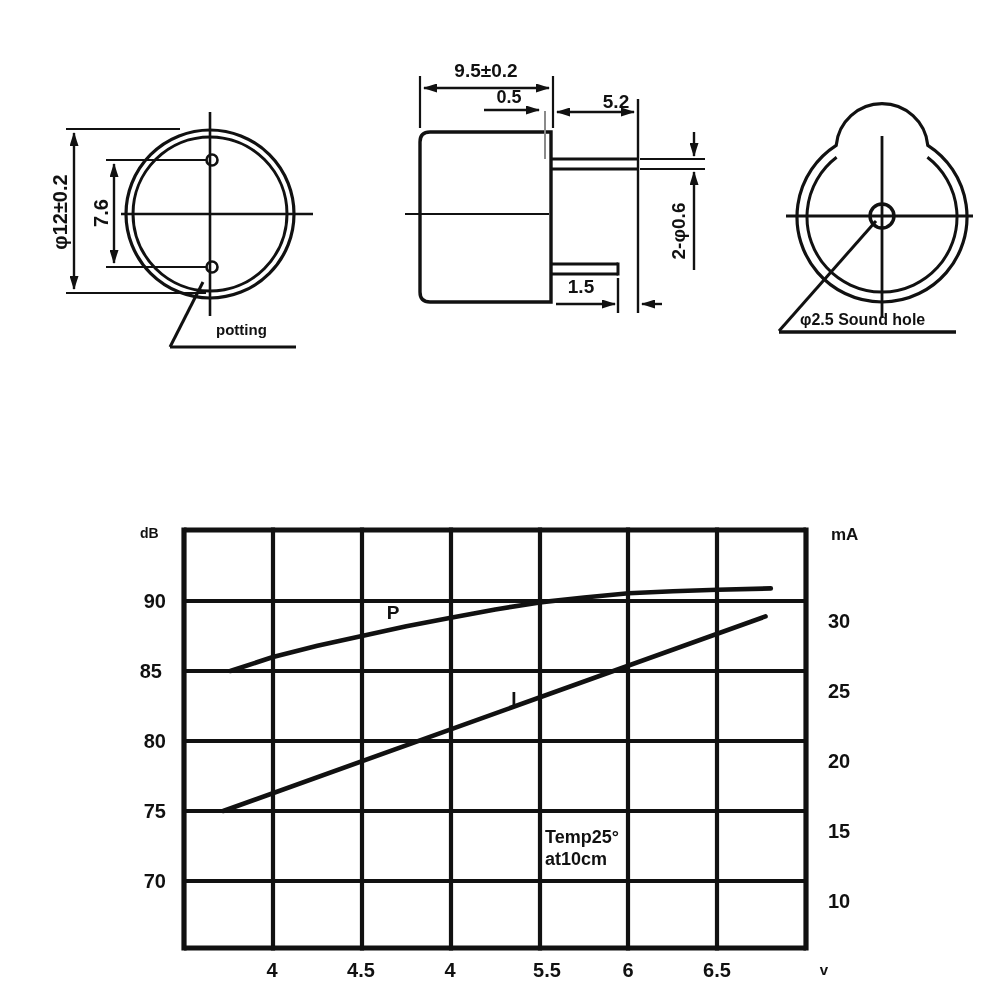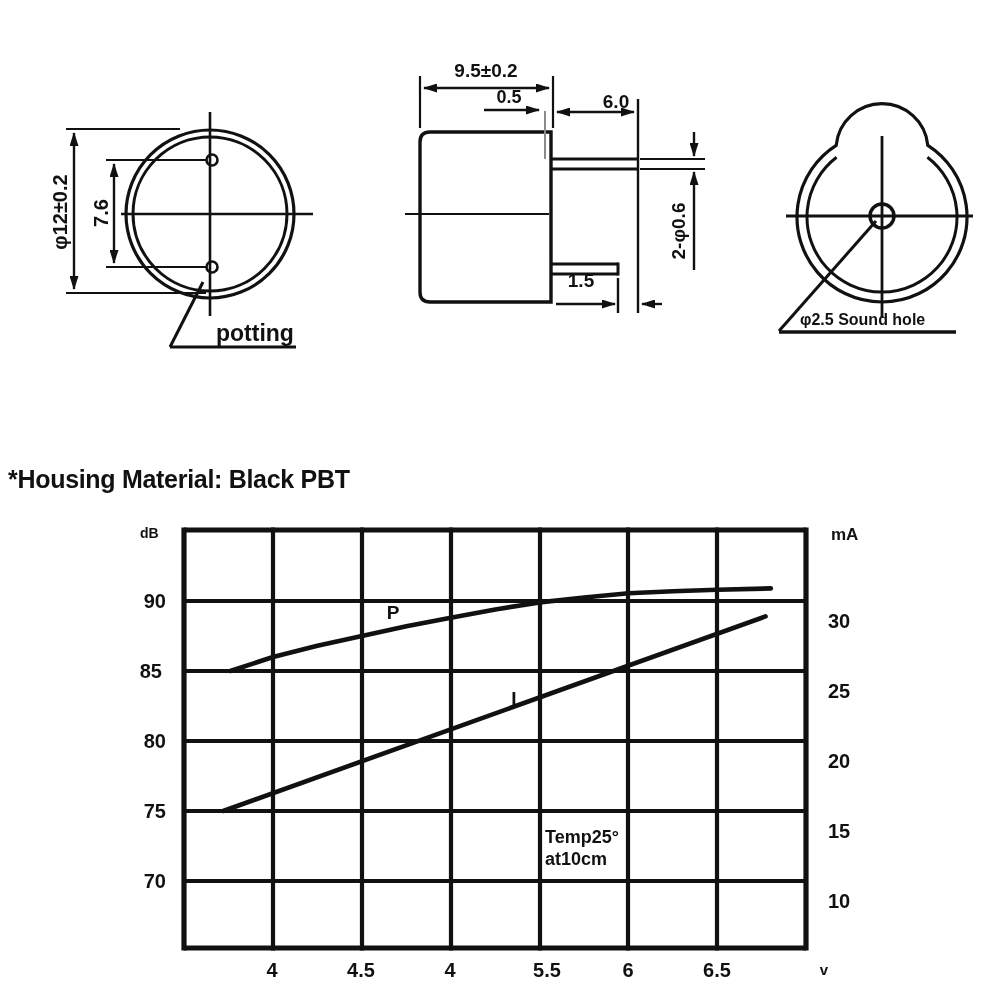--- a/index.html
+++ b/index.html
@@ -93,31 +93,30 @@
         <line x1="184" y1="811" x2="806" y2="811" stroke="#111111" stroke-width="4.2"></line>
         <line x1="184" y1="881" x2="806" y2="881" stroke="#111111" stroke-width="4.2"></line>
         <line x1="184" y1="948" x2="806" y2="948" stroke="#111111" stroke-width="5.2"></line>
         <polyline points="230.3,671.0 273.0,657.0 317.4,645.8 361.9,636.0 406.4,626.2 450.8,617.8 495.3,609.4 539.7,602.4 584.2,597.5 628.6,593.3 673.0,591.2 717.5,589.8 770.8,588.4" fill="none" stroke="#111111" stroke-width="4.6" stroke-linejoin="round" stroke-linecap="round"></polyline>
         <polyline points="223.2,811.0 765.5,616.4" fill="none" stroke="#111111" stroke-width="4.6" stroke-linejoin="round" stroke-linecap="round"></polyline>
       </g>
   </svg>
 
   <div class="lbl rot" style="left:60px;top:212px;font-size:20px;">φ12±0.2</div>
   <div class="lbl rot" style="left:101px;top:213px;font-size:20px;">7.6</div>
-  <div class="lbl" style="left:216px;top:322px;font-size:23px;">potting</div>
+  <div class="lbl" style="left:216px;top:322px;font-size:15px;">potting</div>
 
   <div class="lbl ctr" style="left:486px;top:70px;font-size:19px;">9.5±0.2</div>
   <div class="lbl ctr" style="left:509px;top:97px;font-size:18px;">0.5</div>
-  <div class="lbl ctr" style="left:616px;top:101px;font-size:19px;">6.0</div>
+  <div class="lbl ctr" style="left:616px;top:101px;font-size:19px;">5.2</div>
   <div class="lbl rot" style="left:678px;top:231px;font-size:19px;">2-φ0.6</div>
-  <div class="lbl ctr" style="left:581px;top:280px;font-size:19px;text-align:right;">1.5</div>
+  <div class="lbl ctr" style="left:581px;top:286px;font-size:19px;text-align:right;">1.5</div>
 
   <div class="lbl" style="left:800px;top:312px;font-size:16px;font-weight:600;">φ2.5 Sound hole</div>
 
-  <div class="lbl" style="left:8px;top:467px;font-size:25px;letter-spacing:-0.3px;">*Housing Material: Black PBT</div>
 
   <div class="lbl" style="left:140px;top:526px;font-size:14px;">dB</div>
   <div class="lbl" style="left:831px;top:526px;font-size:17px;">mA</div>
 
   <div class="lbl tickL" style="left:120px;top:591px;font-size:20px;">90</div>
   <div class="lbl tickL" style="left:116px;top:661px;font-size:20px;">85</div>
   <div class="lbl tickL" style="left:120px;top:731px;font-size:20px;">80</div>
   <div class="lbl tickL" style="left:120px;top:801px;font-size:20px;">75</div>
   <div class="lbl tickL" style="left:120px;top:871px;font-size:20px;">70</div>
 

